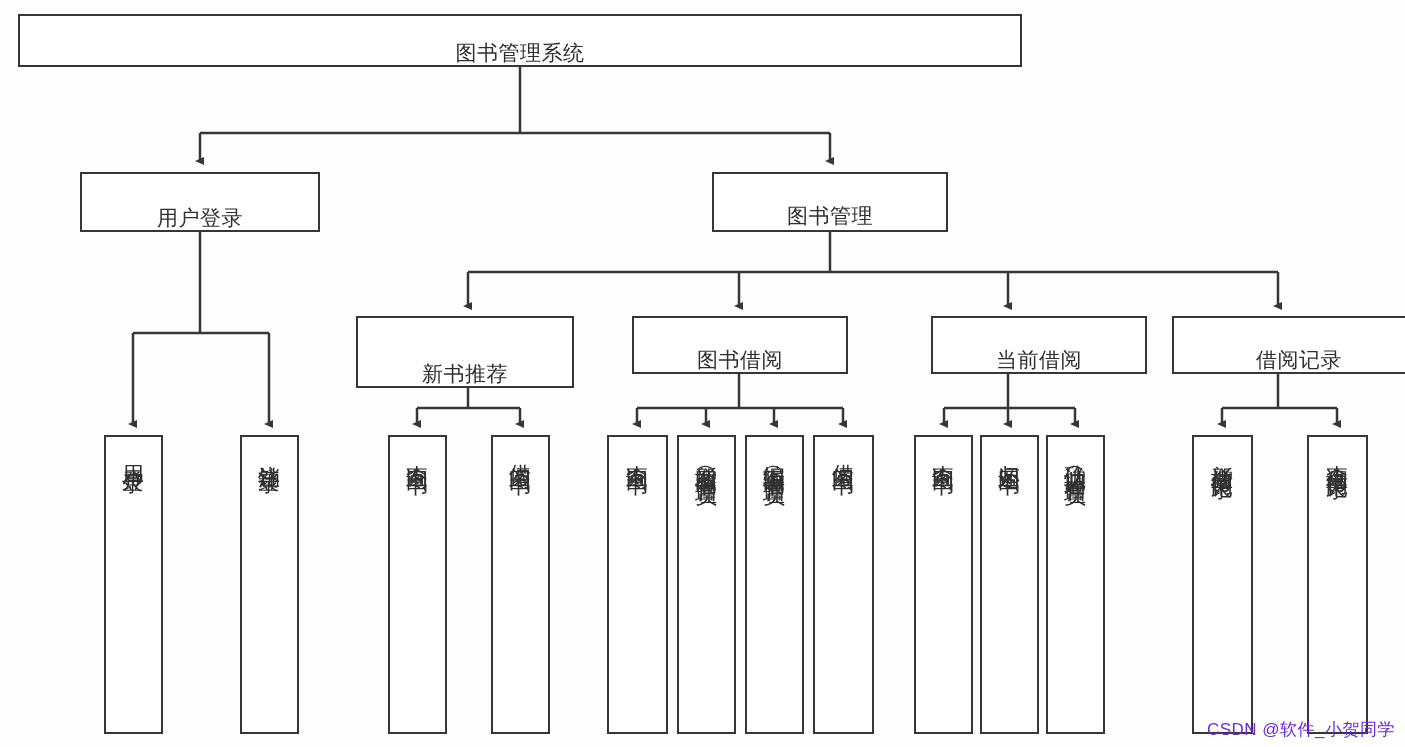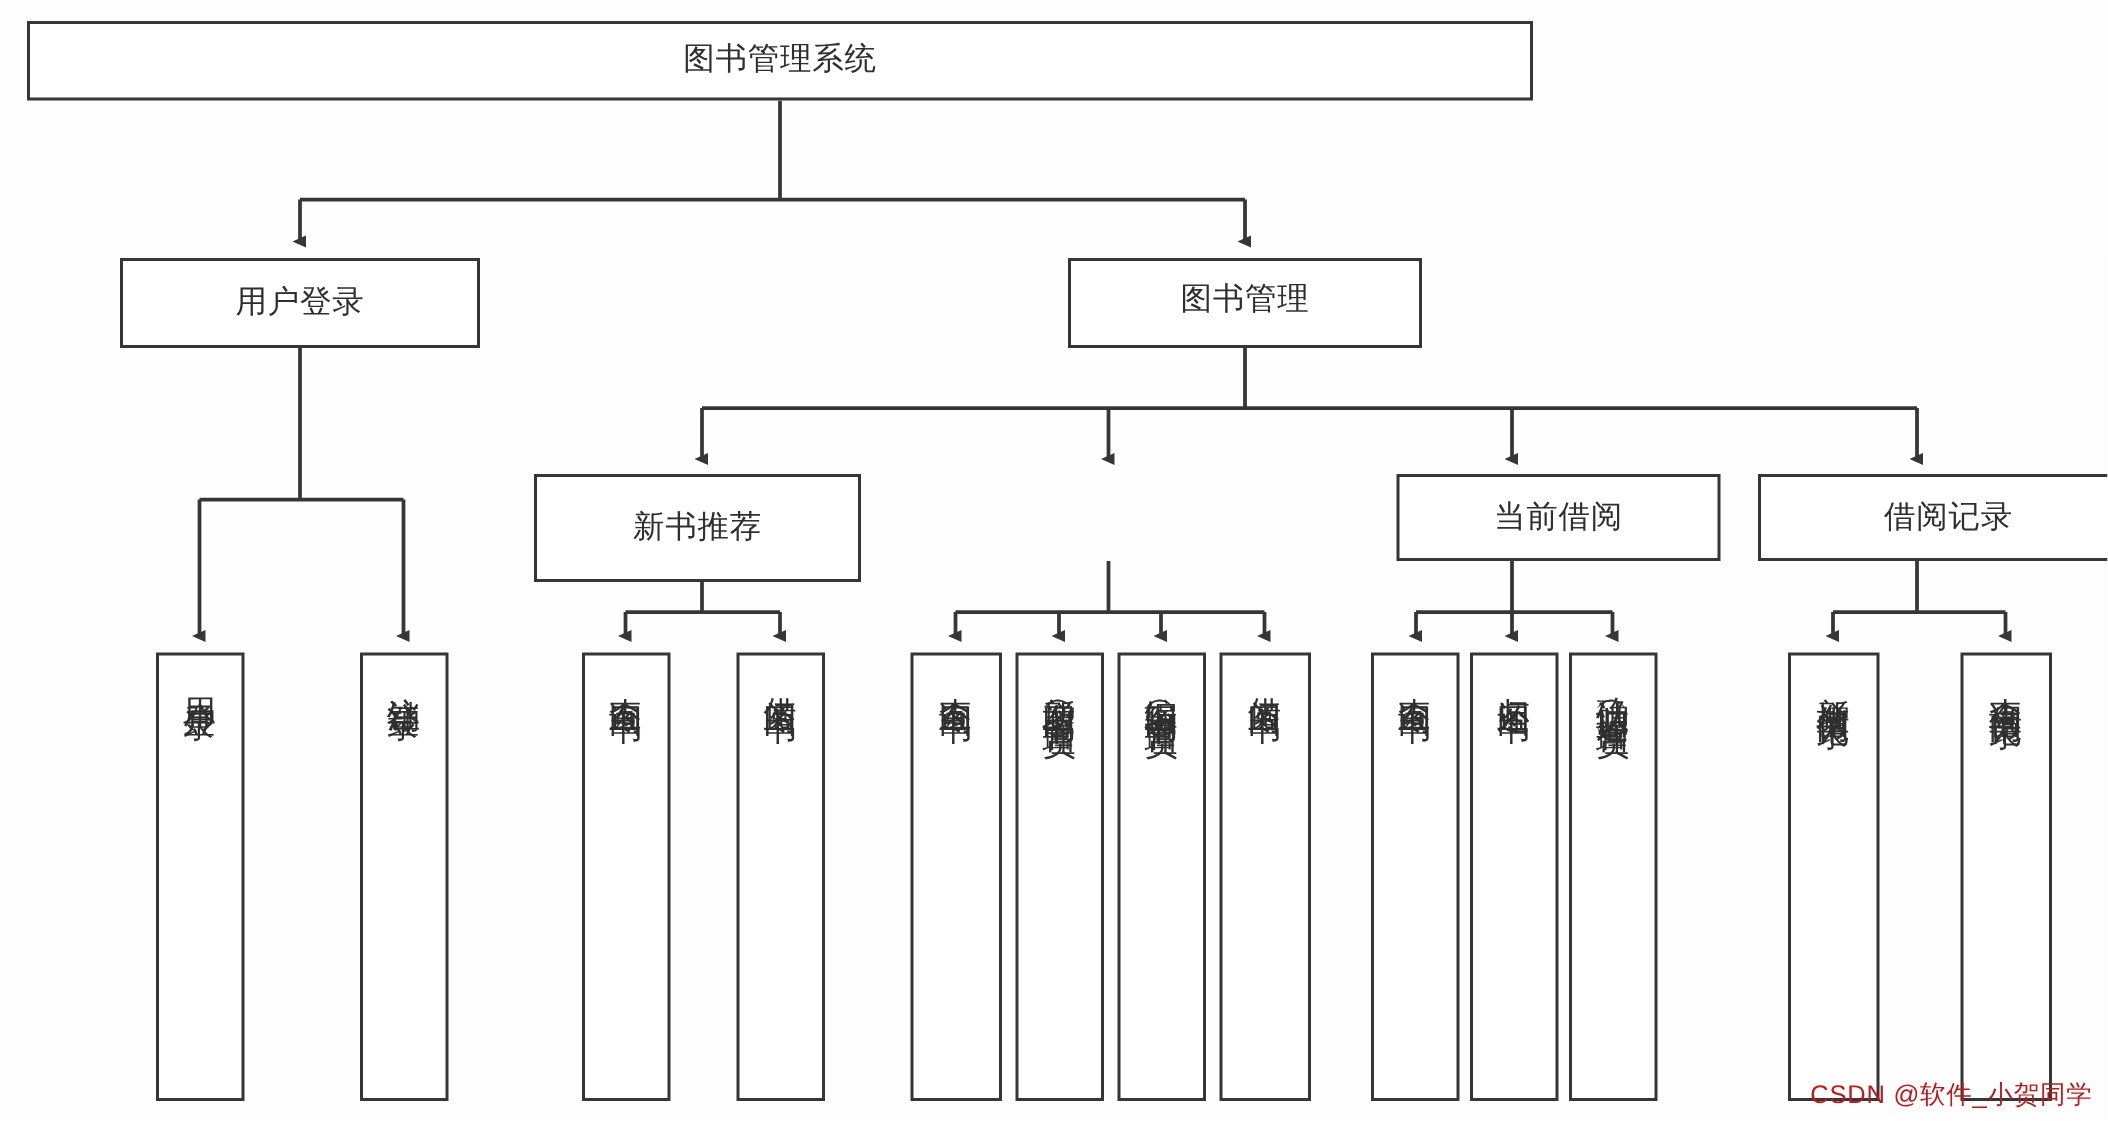--- a/index.html
+++ b/index.html
@@ -25,21 +25,21 @@
     width: 1405px;
     height: 747px;
     pointer-events: none;
   }
   .node {
     position: absolute;
     box-sizing: border-box;
     border: 2.5px solid #363636;
     background: #ffffff;
     display: flex;
-    align-items: center;
+    align-items: flex-end;
     justify-content: center;
     text-align: center;
   }
   .node .label {
     font-size: 21px;
     line-height: 1.15;
     letter-spacing: 0.5px;
     color: #2f2f2f;
     white-space: nowrap;
   }
@@ -55,21 +55,21 @@
     line-height: 1.05;
     letter-spacing: 3px;
     white-space: normal;
     max-height: 285px;
   }
   .watermark {
     position: absolute;
     right: 10px;
     bottom: 6px;
     font-size: 17px;
-    color: #b91c1c;
+    color: #6d28d9;
     white-space: nowrap;
     letter-spacing: 0.5px;
   }
 </style>
 </head>
 <body>
 
 <div id="canvas">
 
   <svg class="edges" viewBox="0 0 1405 747" xmlns="http://www.w3.org/2000/svg">
@@ -130,20 +130,23 @@
   <div class="node" style="left:80px; top:172px; width:240px; height:60px;">
     <span class="label">用户登录</span>
   </div>
   <div class="node" style="left:712px; top:172px; width:236px; height:60px;font-family:Liberation Mono, monospace;">
     <span class="label">图书管理</span>
   </div>
 
   <div class="node" style="left:356px; top:316px; width:218px; height:72px;">
     <span class="label">新书推荐</span>
   </div>
+  <div class="node" style="left:632px; top:316px; width:216px; height:58px;">
+    <span class="label">图书借阅</span>
+  </div>
   <div class="node" style="left:902px; top:316px; width:216px; height:58px;margin-left:29px;">
     <span class="label">当前借阅</span>
   </div>
   <div class="node" style="left:1172px; top:316px; width:244px; height:58px;padding-left:10px;">
     <span class="label">借阅记录</span>
   </div>
 
   <div class="node vertical" style="left:104px; top:435px; width:59px; height:299px;">
     <span class="label">用户登录</span>
   </div>

